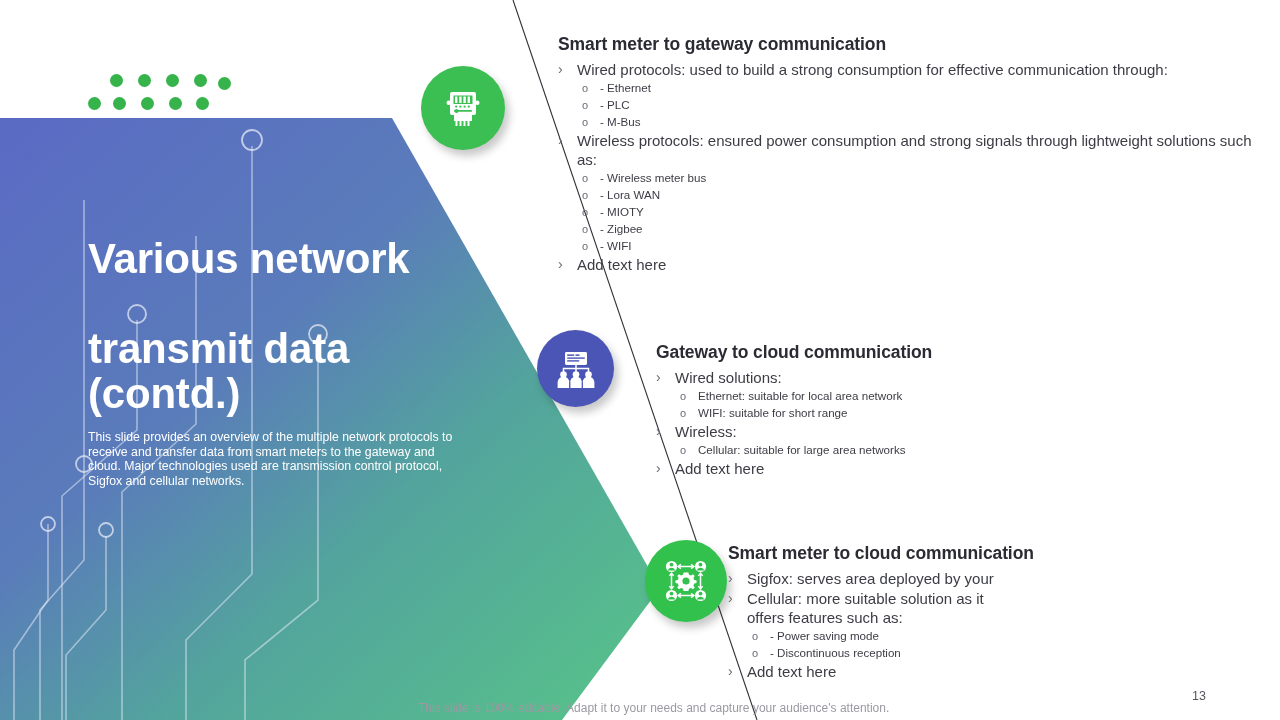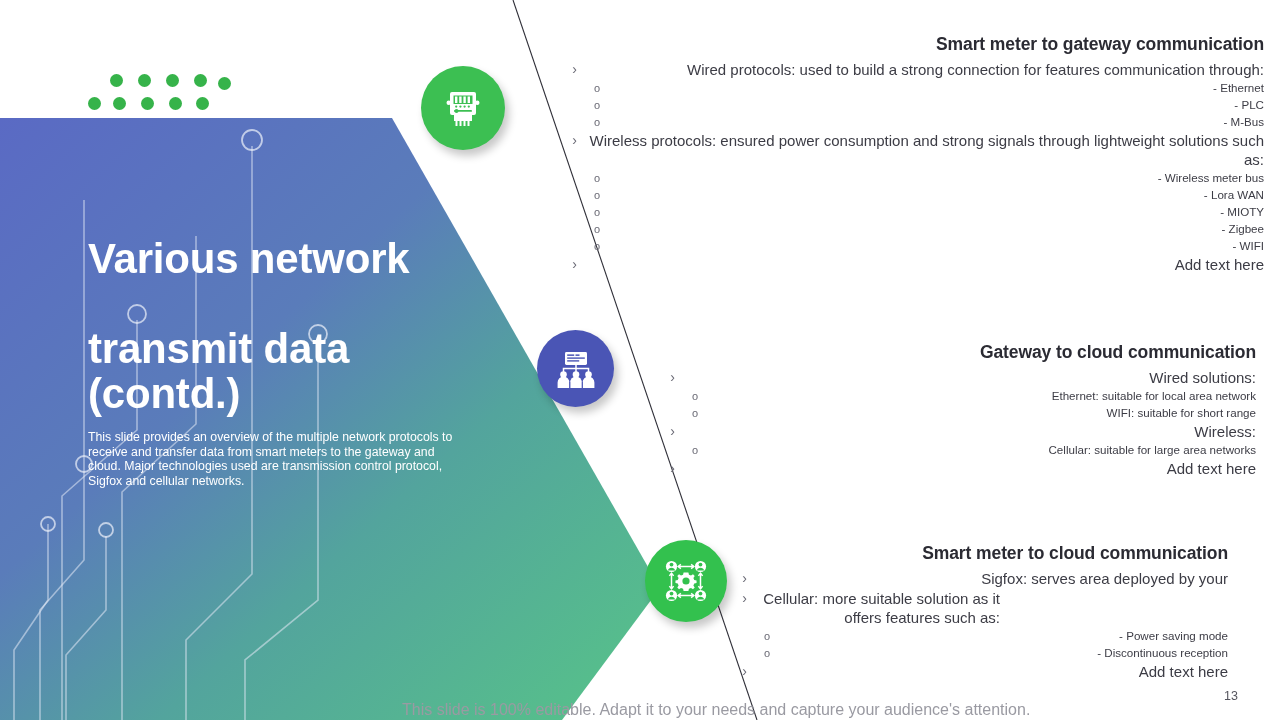--- a/index.html
+++ b/index.html
@@ -37,21 +37,21 @@
   .icon-circle{
     position:absolute;border-radius:50%;
     display:flex;align-items:center;justify-content:center;
     box-shadow:4px 6px 9px rgba(0,0,0,0.22);
   }
   .ic1{left:421px;top:66px;width:84px;height:84px;background:#3cbf52;}
   .ic2{left:537px;top:330px;width:77px;height:77px;background:#4a55b5;}
   .ic3{left:645px;top:540px;width:82px;height:82px;background:#33c14e;}
 
   
-  .section{position:absolute;text-align:right;}
+  .section{position:absolute;}
   .sec-title{
     font-weight:bold;color:#2b2b33;margin:0 0 5px 0;
     font-size:17.5px;letter-spacing:-0.1px;
   }
   .lvl1{
     display:flex;color:#3c3c45;font-size:15px;line-height:19px;
     margin:0 0 1px 0;
   }
   .lvl1 .mk{width:19px;flex:0 0 19px;color:#6b6b76;font-size:14px;line-height:19px;}
   .lvl1 .tx{flex:1;}
@@ -61,25 +61,25 @@
   }
   .lvl2 .mk{width:18px;flex:0 0 18px;color:#6b6b76;font-size:11px;line-height:16px;}
   .lvl2 .tx{flex:1;}
 
   #sec1{left:558px;top:34px;width:706px;}
   #sec2{left:656px;top:342px;width:600px;}
   #sec3{left:728px;top:543px;width:500px;}
 
   
   .footer-note{
-    position:absolute;left:402px;top:701px;
-    font-size:16px;color:#9a9aa2;white-space:nowrap;
+    position:absolute;left:418px;top:701px;
+    font-size:12px;color:#9a9aa2;white-space:nowrap;
   }
   .page-num{
-    position:absolute;left:1224px;top:689px;
+    position:absolute;left:1192px;top:689px;
     font-size:12.5px;color:#55555e;
   }
 </style>
 </head>
 <body>
 
 <div class="slide">
 
   <div class="banner">
     <svg width="680" height="720" viewBox="0 0 680 720" xmlns="http://www.w3.org/2000/svg">
@@ -233,21 +233,21 @@
         <path d="M25,16.4 l2.4,0 l0.55,2.3 l2.05,0.85 l2.0,-1.3 l1.7,1.7 l-1.3,2.0 l0.85,2.05 l2.3,0.55 l0,2.4 l-2.3,0.55 l-0.85,2.05 l1.3,2.0 l-1.7,1.7 l-2.0,-1.3 l-2.05,0.85 l-0.55,2.3 l-2.4,0 l-2.4,0 l-0.55,-2.3 l-2.05,-0.85 l-2.0,1.3 l-1.7,-1.7 l1.3,-2.0 l-0.85,-2.05 l-2.3,-0.55 l0,-2.4 l2.3,-0.55 l0.85,-2.05 l-1.3,-2.0 l1.7,-1.7 l2.0,1.3 l2.05,-0.85 l0.55,-2.3 Z"></path>
       </g>
       <circle cx="25" cy="25" r="3.6" fill="#33c14e"></circle>
     </svg>
   </div>
 
   <div class="section" id="sec1">
     <div class="sec-title">Smart meter to gateway communication</div>
     <div class="lvl1">
         <span class="mk">›</span>
-        <span class="tx">Wired protocols: used to build a strong connection for features communication through:</span>
+        <span class="tx">Wired protocols: used to build a strong consumption for effective communication through:</span>
       </div>
     <div class="lvl2">
         <span class="mk">o</span>
         <span class="tx">- Ethernet</span>
       </div>
     <div class="lvl2">
         <span class="mk">o</span>
         <span class="tx">- PLC</span>
       </div>
     <div class="lvl2">

